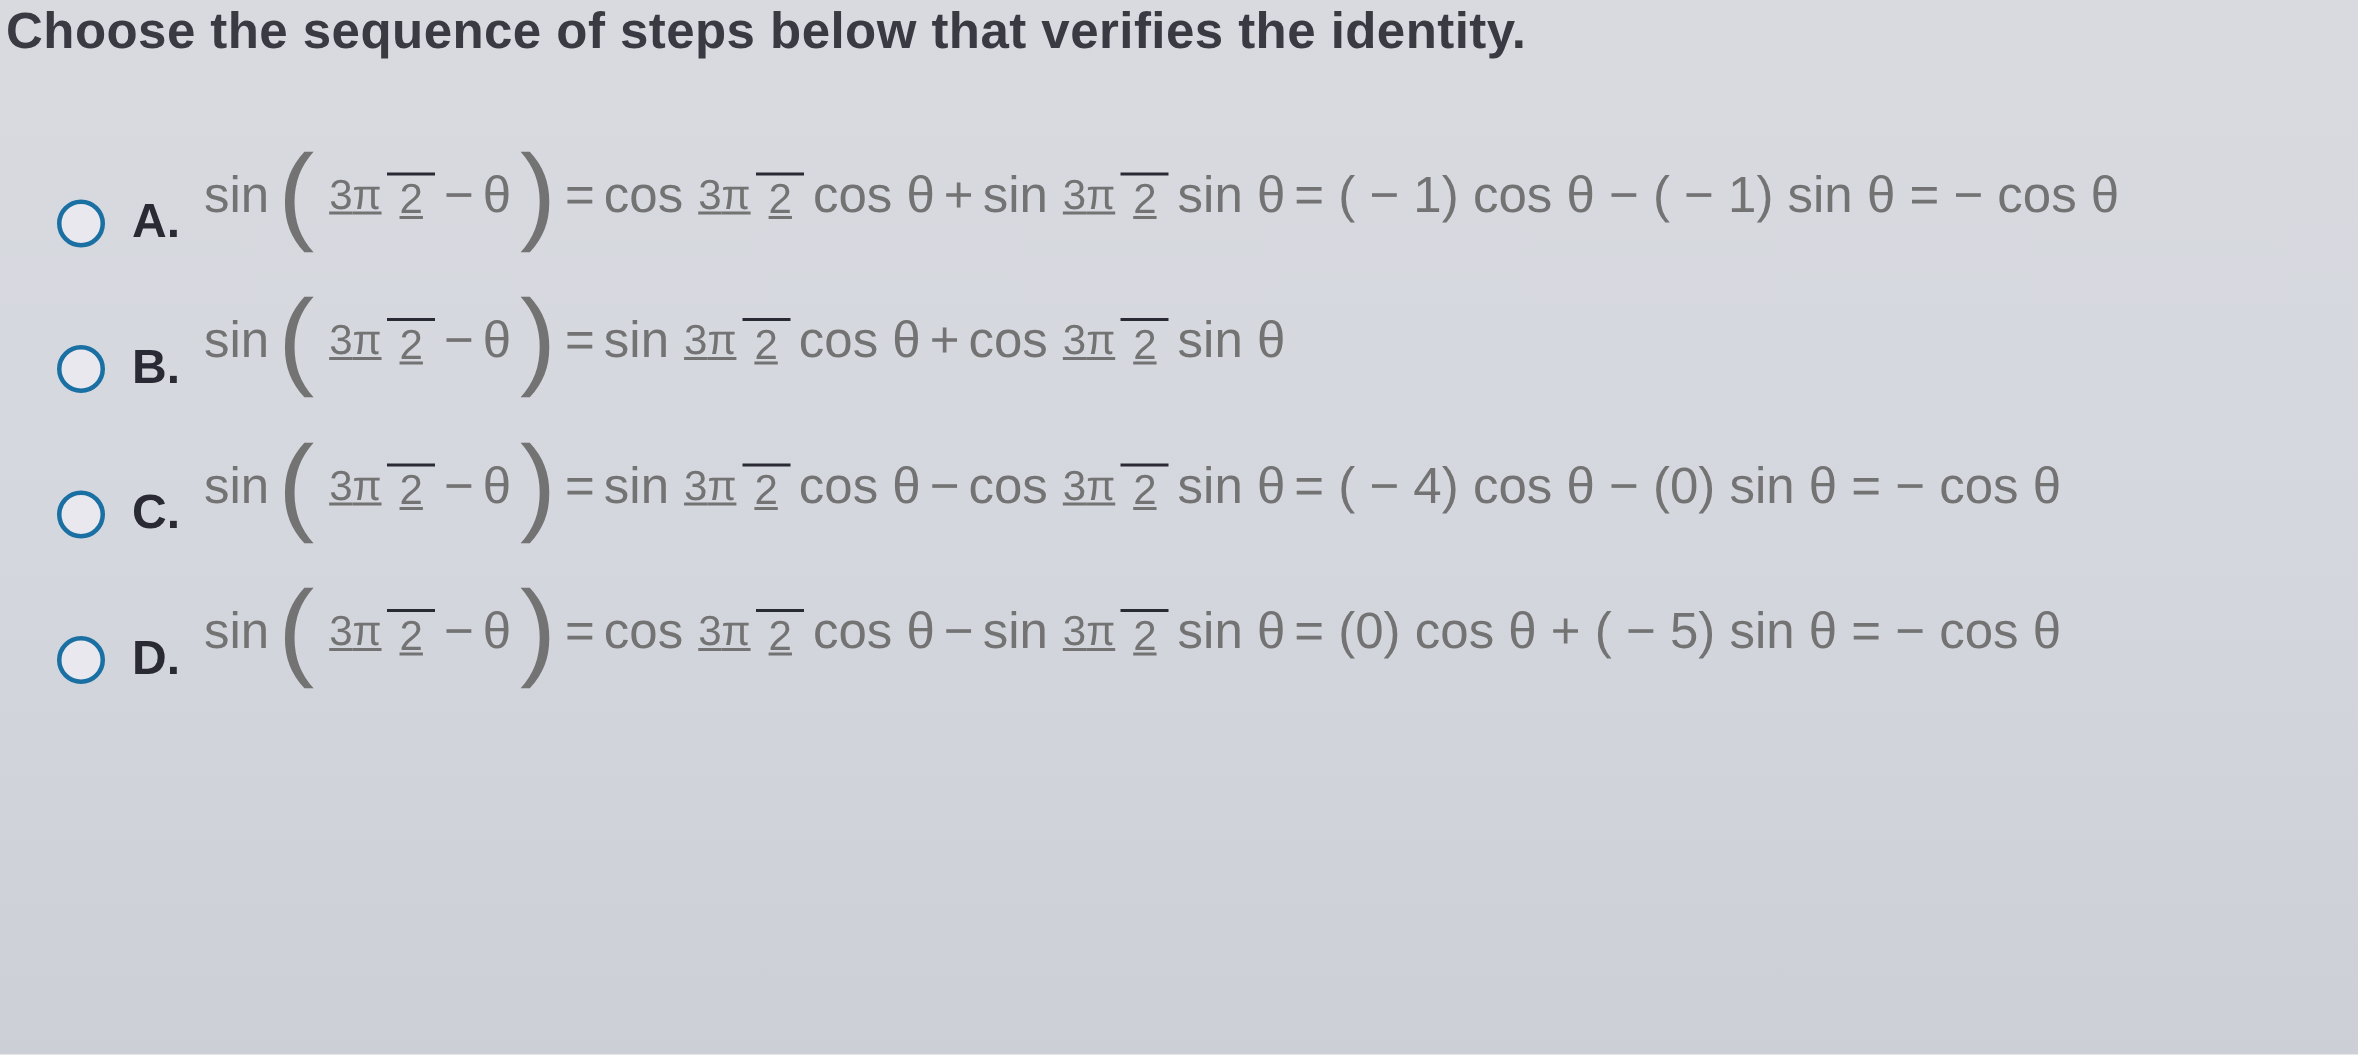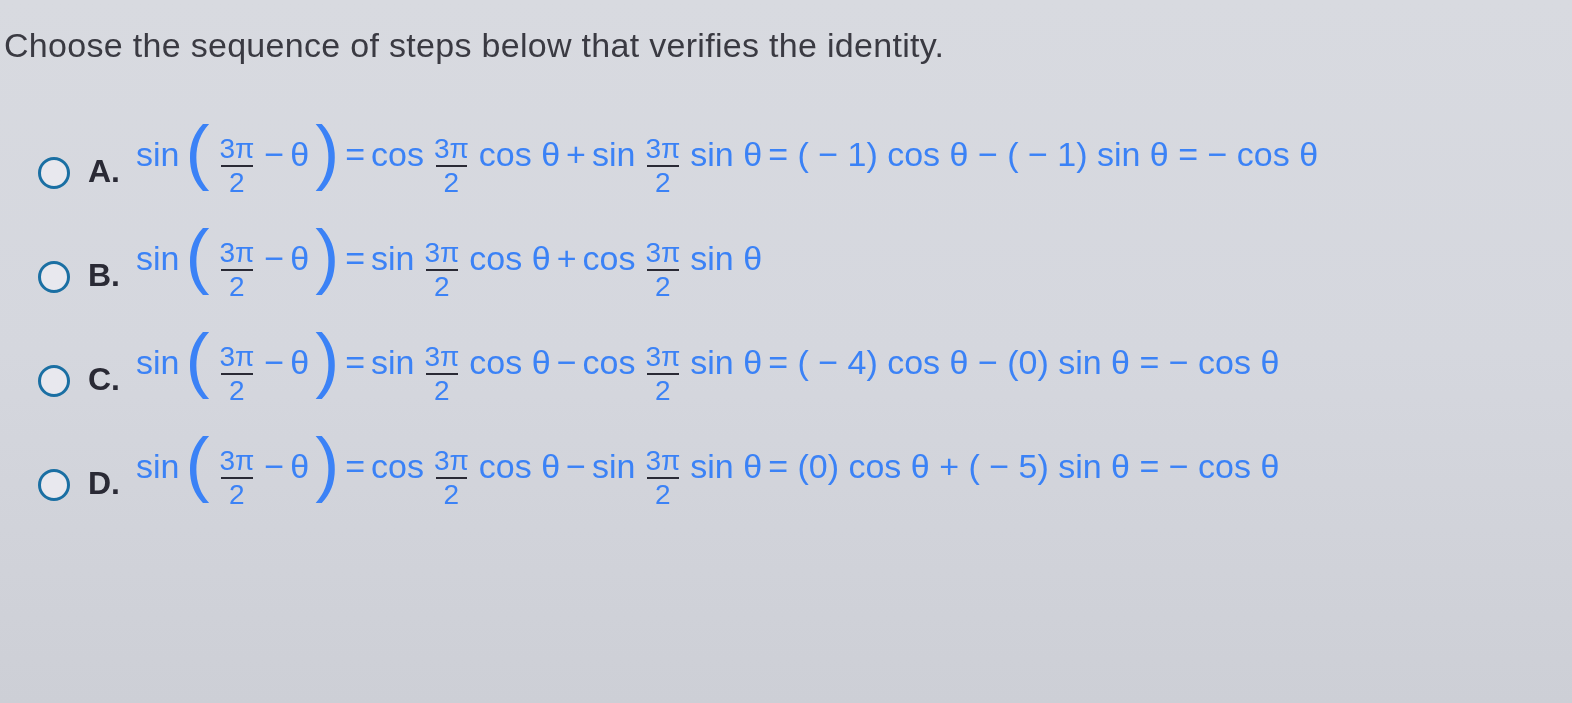--- a/index.html
+++ b/index.html
@@ -8,23 +8,22 @@
       height: 703px;
       background: linear-gradient(180deg, #d8dae0 0%, #d5d7de 50%, #cdcfd6 100%);
       font-family: Arial, sans-serif;
       overflow: hidden;
       position: relative;
     }
     .question-text {
       font-size: 34px;
       color: #3a3a42;
       padding: 2px 0 0 4px;
-      font-weight: 400;
+      font-weight: 700;
       letter-spacing: 0.3px;
-      margin-top: 24px;
     }
     .options {
       margin-top: 70px;
       padding-left: 38px;
     }
     .opt-row {
       display: flex;
       align-items: flex-start;
       margin-bottom: 42px;
     }
@@ -41,42 +40,43 @@
     .letter {
       font-size: 32px;
       font-weight: 700;
       color: #2a2a35;
       width: 48px;
       margin-top: 18px;
       flex-shrink: 0;
     }
     .equation {
       display: flex;
-      align-items: flex-start;
+      align-items: center;
       font-size: 34px;
-      color: #3b82f6;
+      color: #737373;
       gap: 6px;
       flex-wrap: nowrap;
     }
     .func {
       font-size: 34px;
     }
     .paren-big {
       font-size: 72px;
       font-weight: 300;
       line-height: 0.5;
       position: relative;
       top: -2px;
     }
     .frac {
       display: inline-flex;
-      flex-direction: column;
+      flex-direction: row;
       align-items: center;
       vertical-align: middle;
       line-height: 1;
+      text-decoration: underline;
     }
     .fn { font-size: 28px; padding: 0 4px 2px 4px; }
     .fd { font-size: 28px; border-top: 2px solid #2a2a35; padding: 2px 8px 0 8px; }
     .eq-part { white-space: nowrap; }
   </style>
 </head>
 <body>
 
 <div class="question-text">Choose the sequence of steps below that verifies the identity.</div>
 

